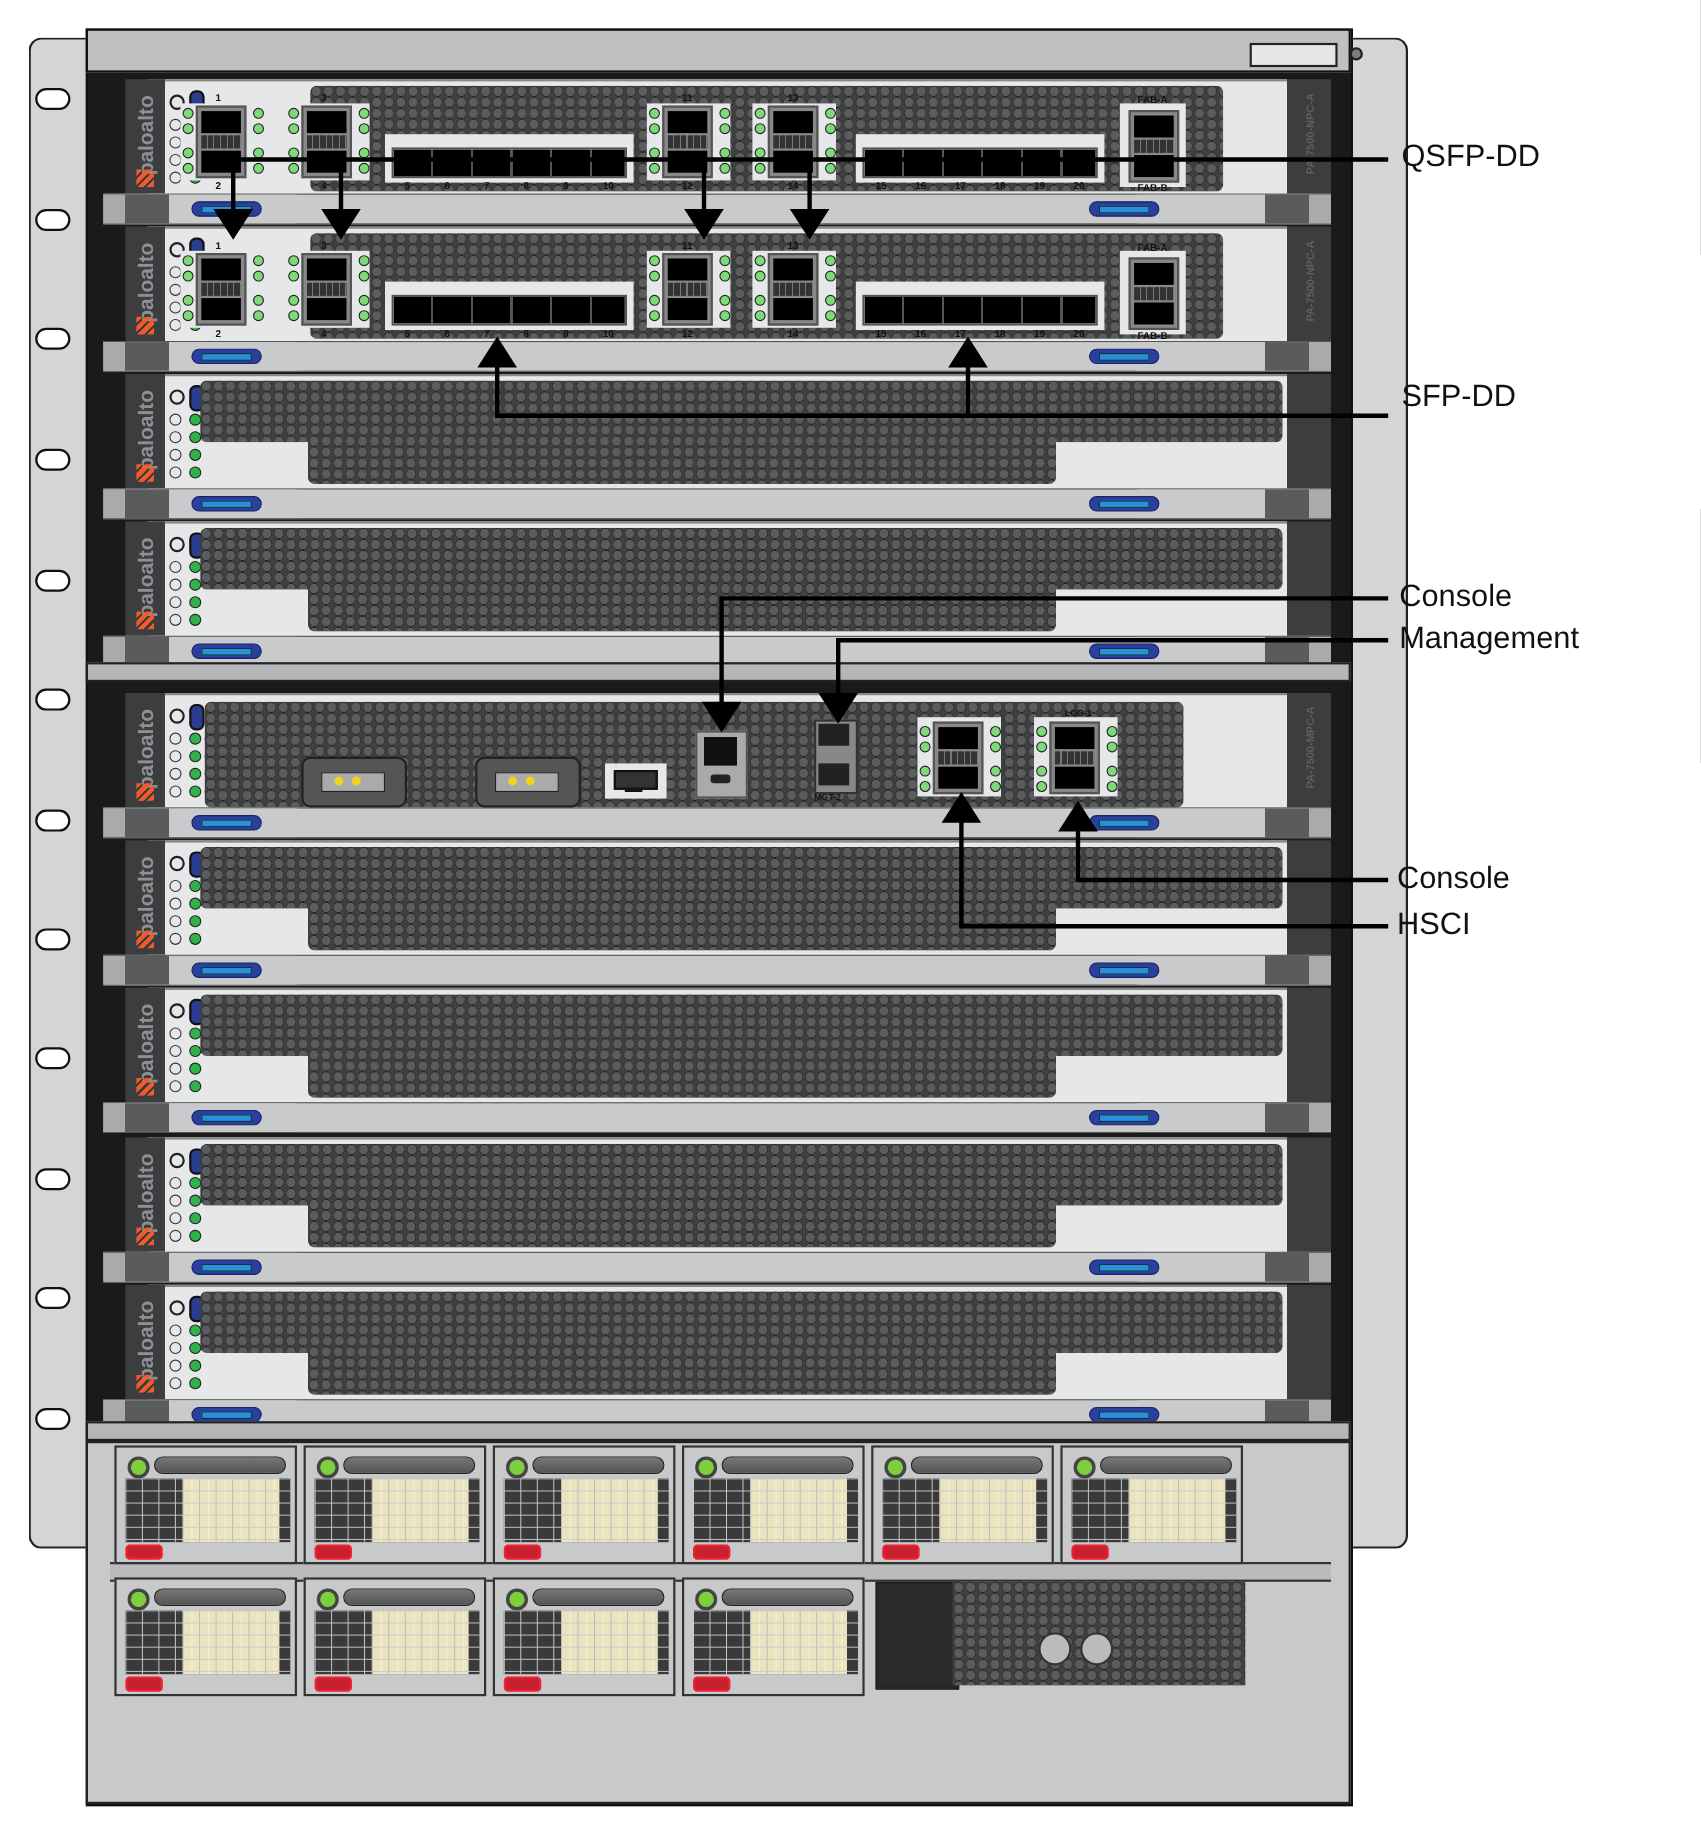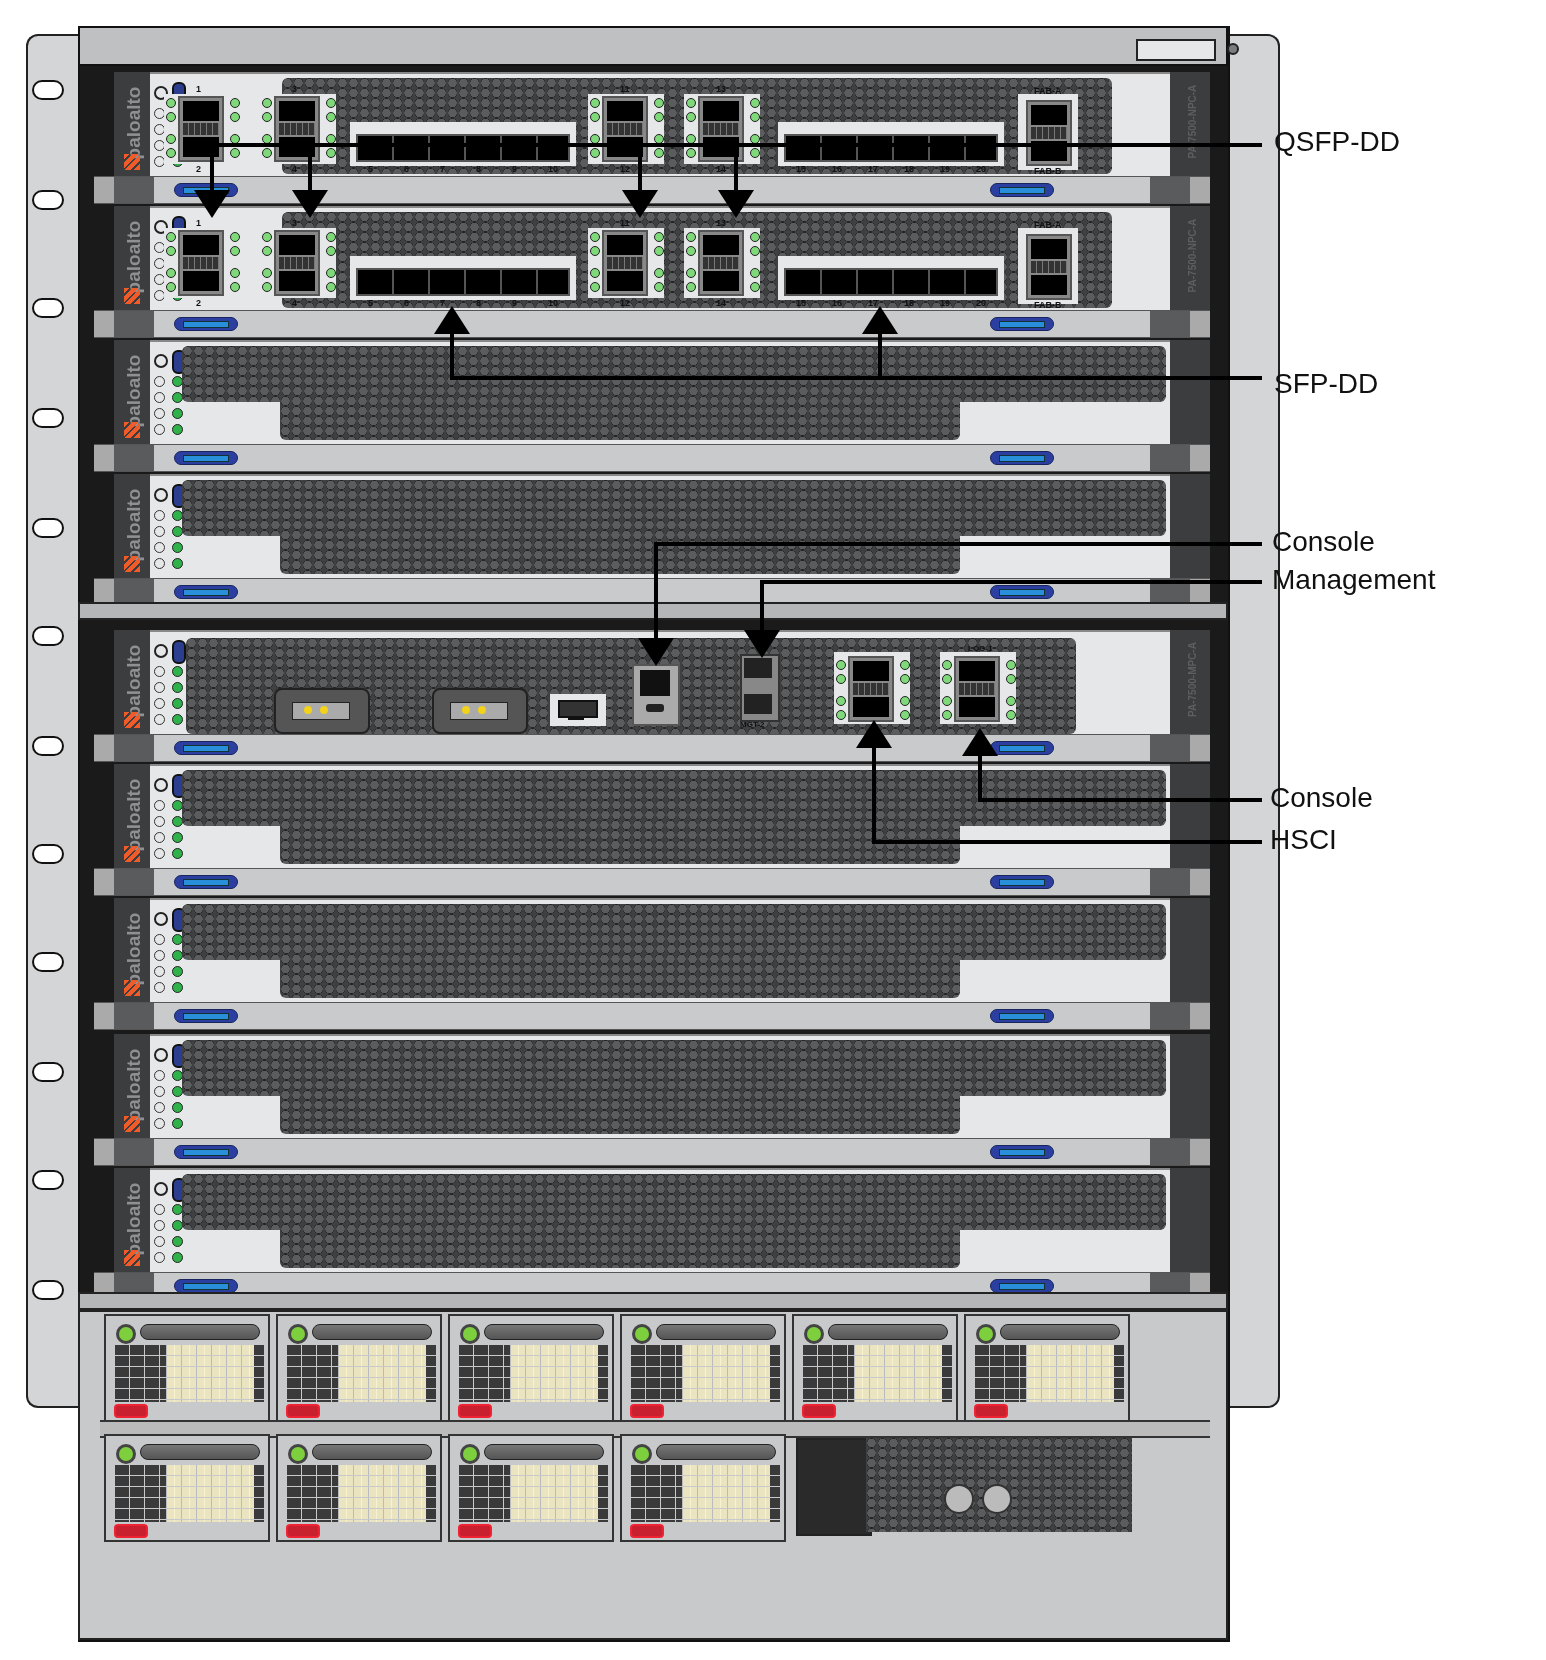--- a/index.html
+++ b/index.html
@@ -673,18 +673,18 @@
     <polygon points="862,334 898,334 880,306"></polygon>
     <polygon points="638,638 674,638 656,666"></polygon>
     <polygon points="744,630 780,630 762,658"></polygon>
     <polygon points="962,756 998,756 980,728"></polygon>
     <polygon points="856,748 892,748 874,720"></polygon>
   </g>
 </svg>
 
 <div id="labels">
     <div class="callout-label" style="left: 1274px; top: 126px;">QSFP-DD</div>
-    <div class="callout-label" style="left: 1274px; top: 368px;">SFP-DD</div>
+    <div class="callout-label" style="left: 1274px; top: 344px;">SFP-DD</div>
     <div class="callout-label" style="left: 1272px; top: 526px;">Console</div>
     <div class="callout-label" style="left: 1272px; top: 564px;">Management</div>
     <div class="callout-label" style="left: 1270px; top: 782px;">Console</div>
     <div class="callout-label" style="left: 1270px; top: 824px;">HSCI</div>
   </div>
 
 </body></html>

